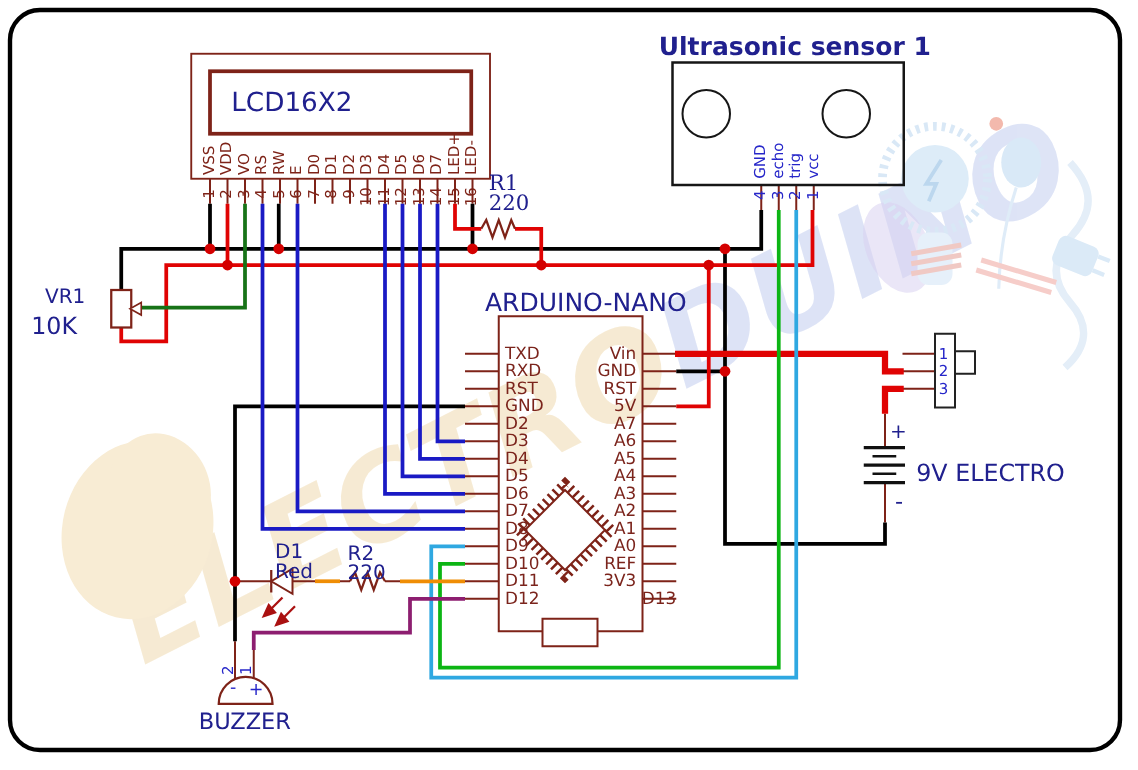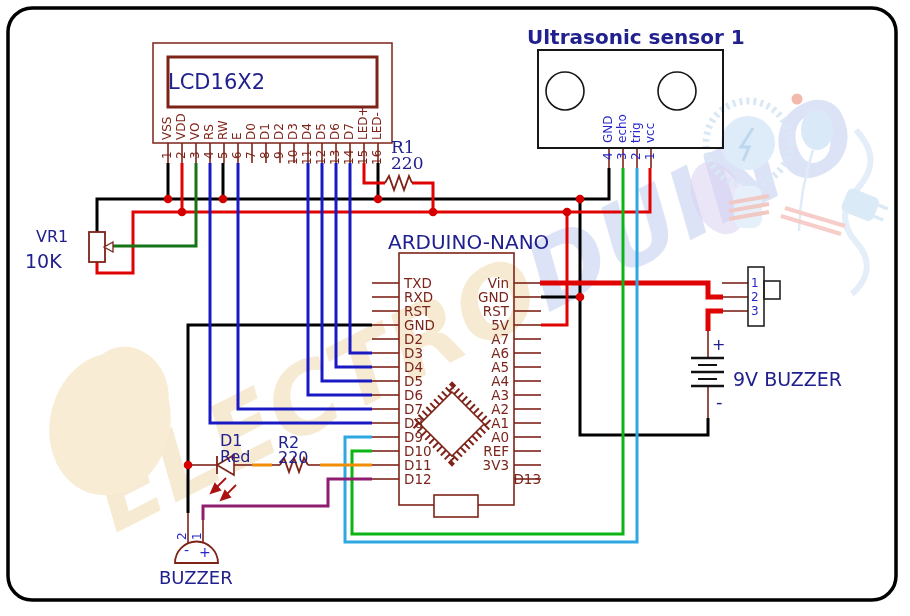--- a/index.html
+++ b/index.html
@@ -238,21 +238,21 @@
       <circle cx="182" cy="212" r="4.3"></circle>
         <circle cx="433" cy="212" r="4.3"></circle>
       <circle cx="567" cy="212" r="4.3"></circle>
         <circle cx="580" cy="297" r="4.3"></circle>
       <circle cx="188" cy="465" r="4.3"></circle>
     </g>
 
     <rect x="8" y="8" width="888" height="592" rx="24" fill="none" stroke="#000000" stroke-width="3.5"></rect>
   </svg>
 
-  <div class="t ctr" style="left:168px;top:70px;width:191px;font-size:21px;">LCD16X2</div>
+  <div class="t ctr" style="left:185px;top:70px;width:191px;font-size:21px;">LCD16X2</div>
   <div class="t ctr" style="left:527px;top:25px;width:200px;font-size:20px;font-weight:600;">Ultrasonic sensor 1</div>
   <div class="t ctr" style="left:388px;top:230px;width:150px;font-size:20px;">ARDUINO-NANO</div>
 
   <div class="v" style="left:161px;top:140px;">VSS</div>
   <div class="v" style="left:175px;top:140px;">VDD</div>
   <div class="v" style="left:189px;top:140px;">VO</div>
   <div class="v" style="left:203px;top:140px;">RS</div>
   <div class="v" style="left:217px;top:140px;">RW</div>
   <div class="v" style="left:231px;top:140px;">E</div>
   <div class="v" style="left:245px;top:140px;">D0</div>
@@ -341,15 +341,15 @@
   <div class="t" style="left:184px;top:542px;font-size:14px;color:#2626c9;">-</div>
   <div class="t" style="left:199px;top:544px;font-size:14px;color:#2626c9;">+</div>
   <div class="t ctr" style="left:159px;top:567px;width:80px;font-size:18px;">BUZZER</div>
 
   <div class="swn" style="left:751px;top:276px;">1</div>
   <div class="swn" style="left:751px;top:290px;">2</div>
   <div class="swn" style="left:751px;top:304px;">3</div>
 
   <div class="t" style="left:712px;top:335px;font-size:16px;">+</div>
   <div class="t" style="left:716px;top:391px;font-size:18px;">-</div>
-  <div class="t" style="left:733px;top:368px;font-size:19px;">9V BUZZER</div>
+  <div class="t" style="left:733px;top:368px;font-size:19px;">9V ELECTRO</div>
 
 </div>
 
 </body></html>

